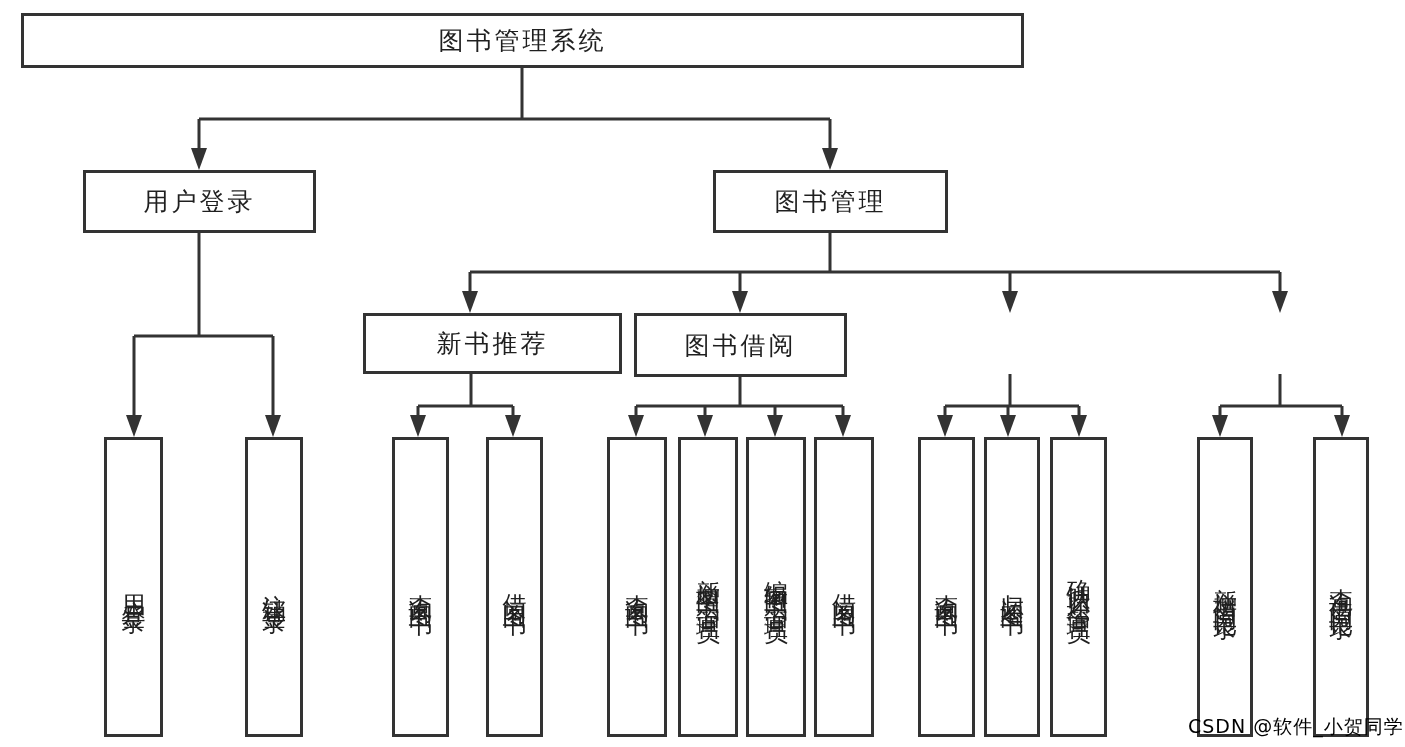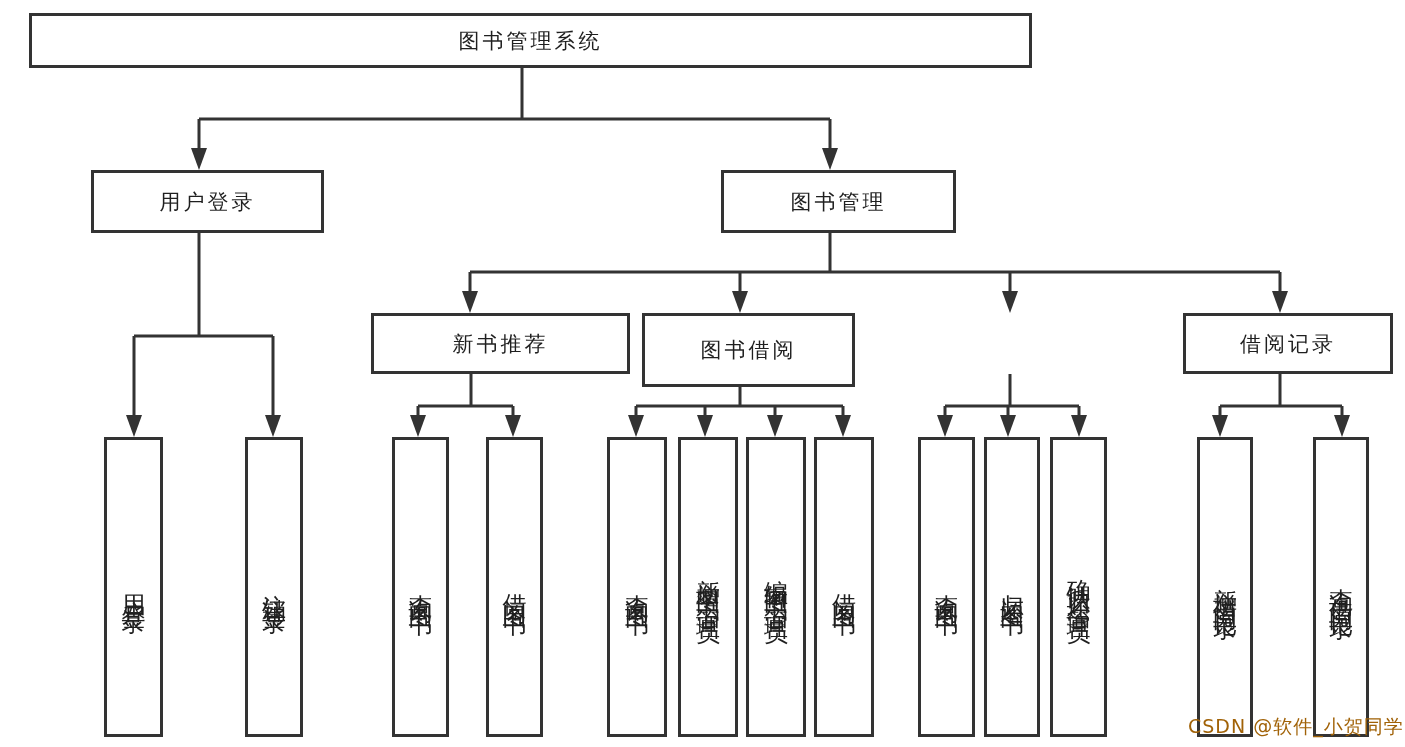--- a/index.html
+++ b/index.html
@@ -20,42 +20,41 @@
     position: absolute;
     box-sizing: border-box;
     border: 3px solid #333333;
     background: #ffffff;
     display: flex;
     align-items: center;
     justify-content: center;
     color: #1f1f1f;
   }
   .hbox {
-    font-size: 21px;
+    font-size: 25px;
     letter-spacing: 3px;
     white-space: nowrap;
-    margin-left: 8px;
   }
   .vbox {
     top: 437px;
     height: 300px;
     writing-mode: vertical-rl;
     text-orientation: mixed;
     font-size: 24px;
     letter-spacing: 6px;
     line-height: 1;
     white-space: nowrap;
   }
   .watermark {
     position: absolute;
     left: 1188px;
     top: 714px;
     font-size: 19px;
     letter-spacing: 1px;
-    color: #a16207;
+    color: #000000;
     white-space: nowrap;
   }
 </style>
 </head>
 <body>
 
 <div class="canvas">
 
   <svg class="connectors" viewBox="0 0 1405 747" xmlns="http://www.w3.org/2000/svg">
     <g stroke="#333333" stroke-width="3" fill="none">
@@ -101,22 +100,21 @@
       <polygon points="1334,415 1350,415 1342,437"></polygon>
     </g>
   </svg>
 
   <div class="node hbox" style="left:21px; top:13px; width:1003px; height:55px;">图书管理系统</div>
 
   <div class="node hbox" style="left:83px; top:170px; width:233px; height:63px;">用户登录</div>
   <div class="node hbox" style="left:713px; top:170px; width:235px; height:63px;text-align:right;">图书管理</div>
 
   <div class="node hbox" style="left:363px; top:313px; width:259px; height:61px;">新书推荐</div>
-  <div class="node hbox" style="left:634px; top:313px; width:213px; height:74px;text-align:right;">图书借阅</div>
-  <div class="node hbox" style="left:1175px; top:313px; width:210px; height:61px;">借阅记录</div>
+  <div class="node hbox" style="left:634px; top:313px; width:213px; height:64px;text-align:right;">图书借阅</div>
 
   <div class="node vbox" style="left:104px; width:59px;">用户登录</div>
   <div class="node vbox" style="left:245px; width:58px;">注销登录</div>
 
   <div class="node vbox" style="left:392px; width:57px;">查询图书</div>
   <div class="node vbox" style="left:486px; width:57px;">借阅图书</div>
 
   <div class="node vbox" style="left:607px; width:60px;">查询图书</div>
   <div class="node vbox" style="left:678px; width:60px;">新增图书（管理员）</div>
   <div class="node vbox" style="left:746px; width:60px;">编辑图书（管理员）</div>

